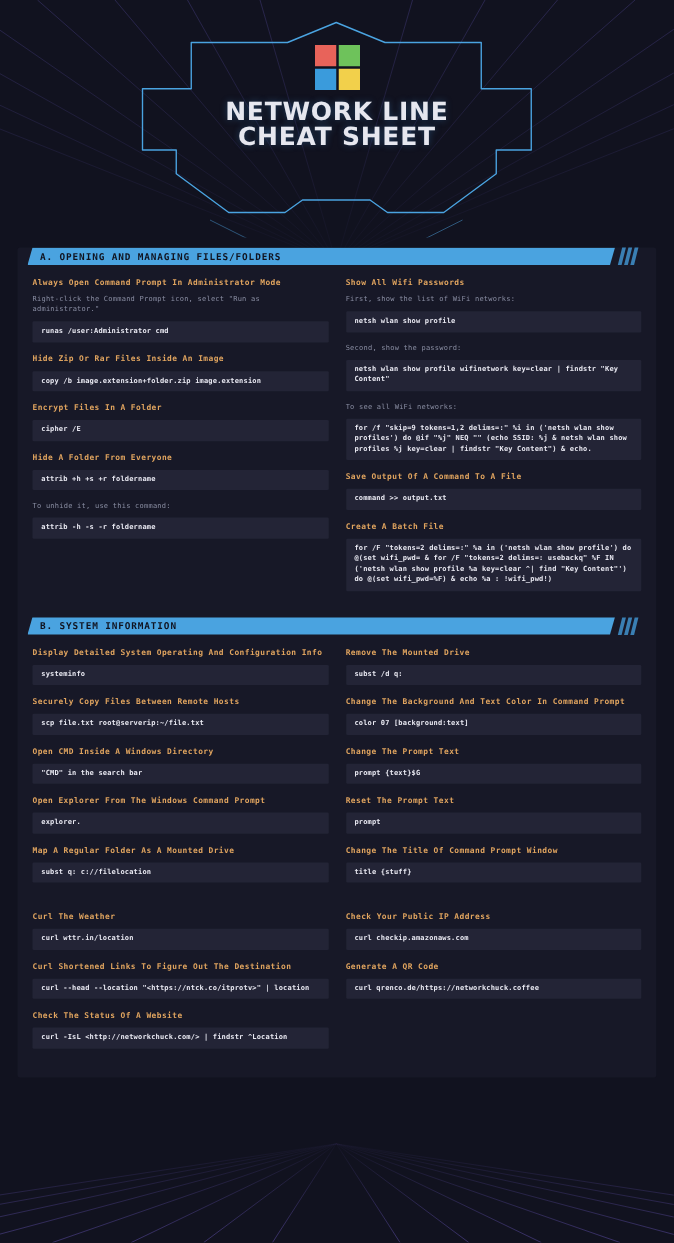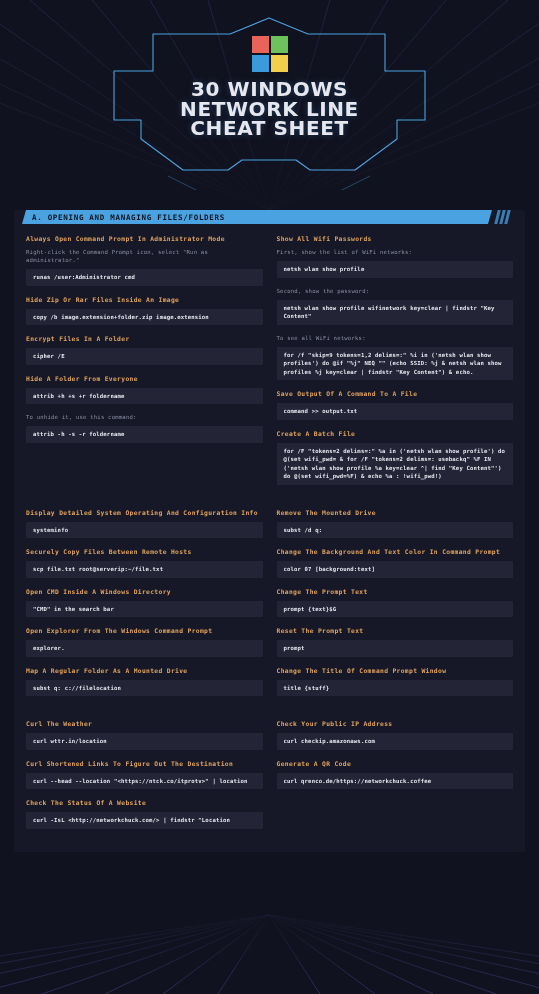--- a/index.html
+++ b/index.html
@@ -74,21 +74,21 @@
     background: #171827;
     border-radius: 2px;
     padding: 0 0 10px 0;
   }
 
   
   .section { position: relative; }
   .sec-head {
     position: relative;
     height: 14px;
-    margin: 20px 8px 0 8px;
+    margin: 8px 8px 0 8px;
     display: flex;
     align-items: center;
   }
   .sec-bar {
     position: absolute;
     left: 0; top: 0;
     height: 14px;
     width: 470px;
     background: #4aa3e0;
     clip-path: polygon(4px 0, 100% 0, calc(100% - 4px) 100%, 0 100%);
@@ -245,21 +245,20 @@
   </svg>
 
   <div class="hero-logo">
     <span style="background:#e8635a"></span>
     <span style="background:#6ec25b"></span>
     <span style="background:#3a9bdc"></span>
     <span style="background:#f2d04b"></span>
   </div>
 
   <div class="hero-title">
-    <div>30 WINDOWS</div>
     <div>NETWORK LINE</div>
     <div>CHEAT SHEET</div>
   </div>
 </div>
 
 <div class="panel" id="panel">
     <div class="section">
       <div class="sec-head">
         <div class="sec-bar"></div>
         <div class="sec-slashes">
@@ -312,20 +311,29 @@
             <div class="cmd">command &gt;&gt; output.txt</div>
           </div>
           <div class="tip">
             <div class="tip-title">Create A Batch File</div>
             <div class="cmd">for /F "tokens=2 delims=:" %a in ('netsh wlan show profile') do @(set wifi_pwd= &amp; for /F "tokens=2 delims=: usebackq" %F IN ('netsh wlan show profile %a key=clear ^| find "Key Content"') do @(set wifi_pwd=%F) &amp; echo %a : !wifi_pwd!)</div>
           </div>
         </div>
       </div>
     </div>
     <div class="section">
+      <div class="sec-head">
+        <div class="sec-bar"></div>
+        <div class="sec-slashes">
+          <i></i>
+          <i></i>
+          <i></i>
+        </div>
+        <div class="sec-title">B. SYSTEM INFORMATION</div>
+      </div>
       <div class="cols">
         <div class="col">
           <div class="tip">
             <div class="tip-title">Display Detailed System Operating And Configuration Info</div>
             <div class="cmd">systeminfo</div>
           </div>
           <div class="tip">
             <div class="tip-title">Securely Copy Files Between Remote Hosts</div>
             <div class="cmd">scp file.txt root@serverip:~/file.txt</div>
           </div>

